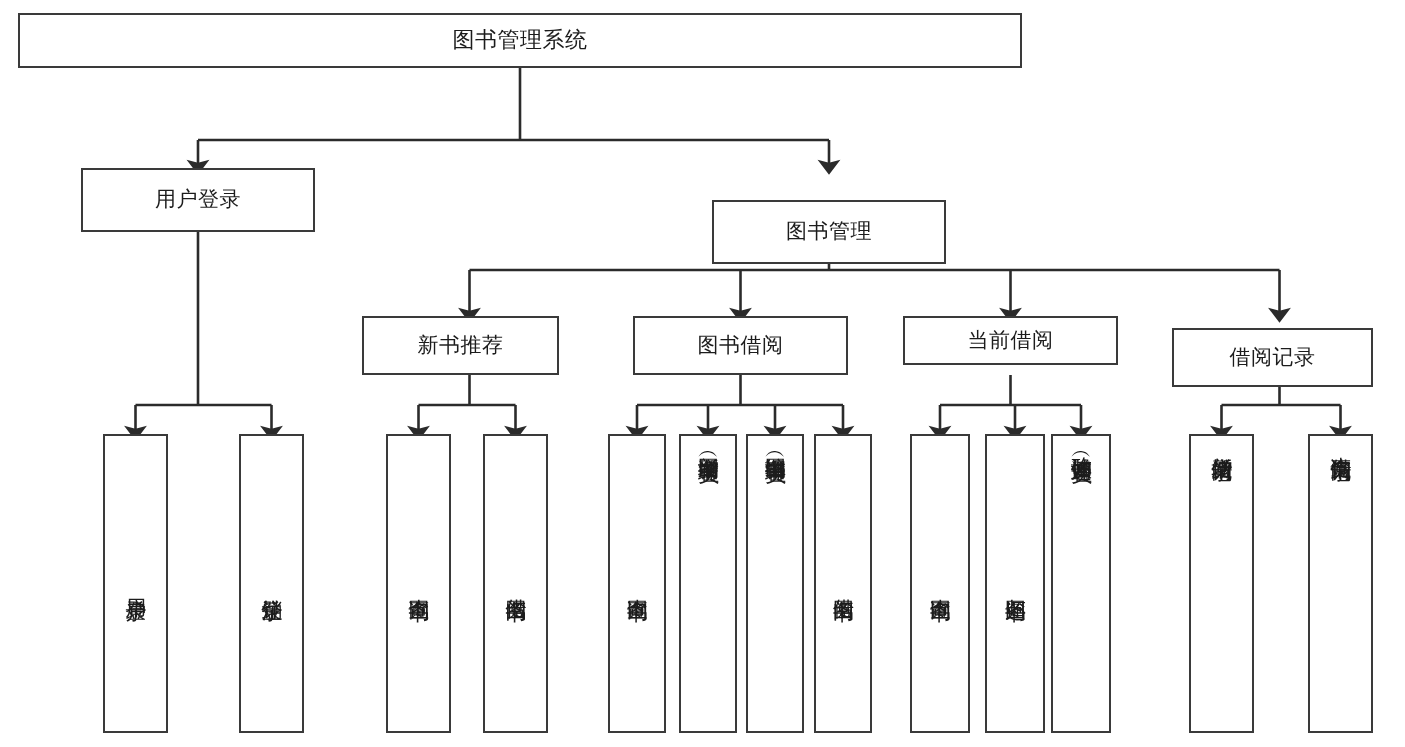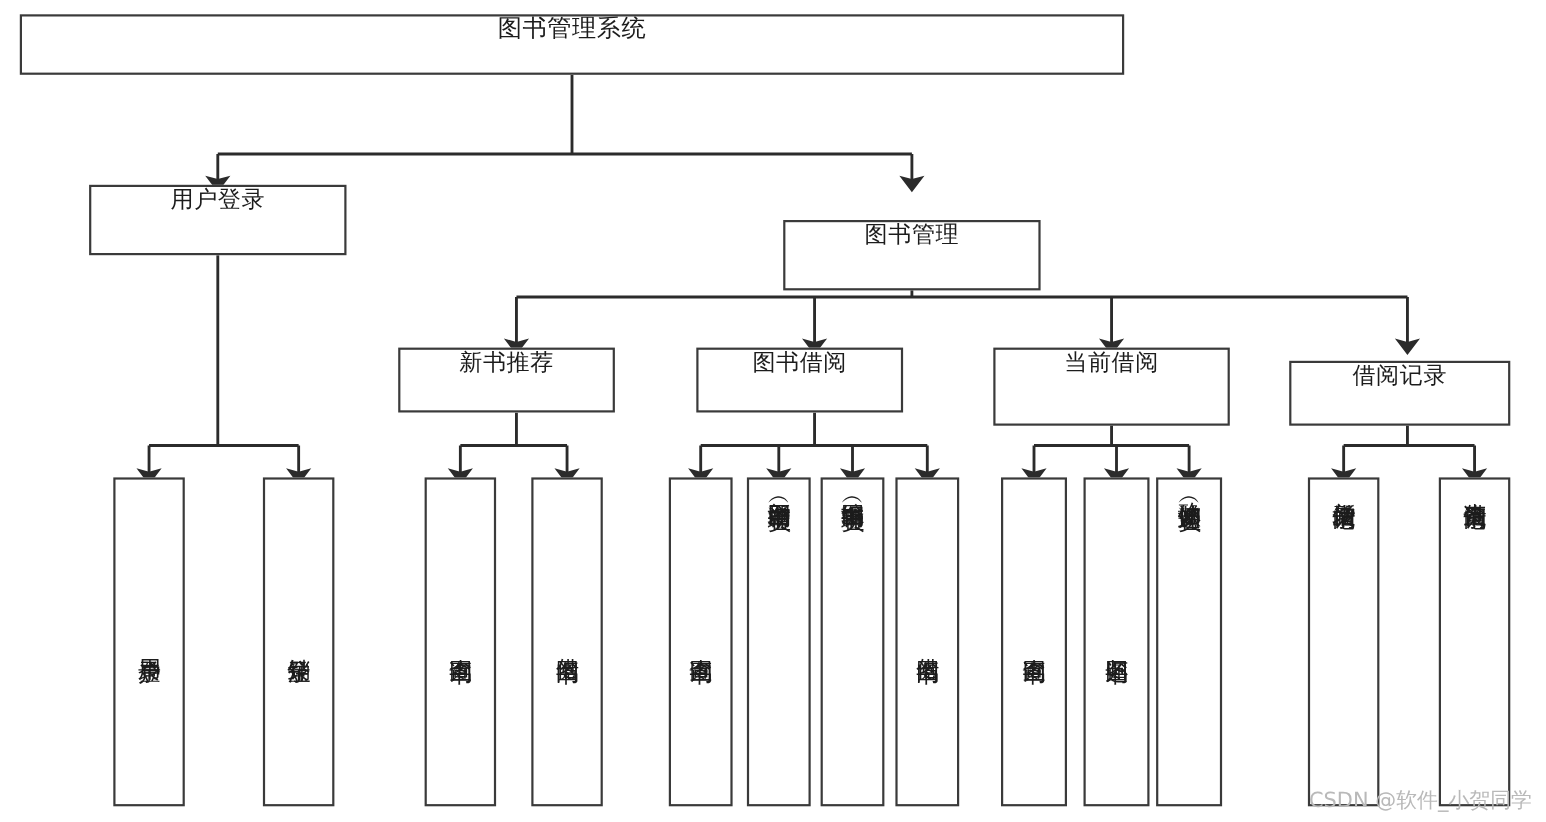--- a/index.html
+++ b/index.html
@@ -27,20 +27,21 @@
     width: 1405px;
     height: 747px;
     pointer-events: none;
   }
   .node-box {
     position: absolute;
     box-sizing: border-box;
     background: #ffffff;
     border: 2px solid #3a3a3a;
     display: flex;
+    align-items: center;
     justify-content: center;
     overflow: hidden;
   }
   .node-box.horizontal .node-label {
     font-size: 21px;
     line-height: 1.1;
     color: #1c1c1c;
     white-space: nowrap;
     letter-spacing: 0.5px;
   }
@@ -126,24 +127,24 @@
       </div>
       <div class="node-box horizontal" style="left: 81px; top: 168px; width: 234px; height: 64px;">
         <span class="node-label">用户登录</span>
       </div>
       <div class="node-box horizontal" style="left: 712px; top: 168px; width: 234px; height: 64px; margin-top: 32px;">
         <span class="node-label">图书管理</span>
       </div>
       <div class="node-box horizontal" style="left: 362px; top: 316px; width: 197px; height: 59px;">
         <span class="node-label">新书推荐</span>
       </div>
-      <div class="node-box horizontal" style="left: 633px; top: 316px; width: 188px; height: 59px;">
+      <div class="node-box horizontal" style="left: 633px; top: 316px; width: 215px; height: 59px;">
         <span class="node-label">图书借阅</span>
       </div>
-      <div class="node-box horizontal" style="left: 903px; top: 316px; width: 215px; height: 71px;">
+      <div class="node-box horizontal" style="left: 903px; top: 316px; width: 215px; height: 49px;">
         <span class="node-label">当前借阅</span>
       </div>
       <div class="node-box horizontal" style="left: 1172px; top: 316px; width: 201px; height: 59px; margin-top: 12px;">
         <span class="node-label">借阅记录</span>
       </div>
       <div class="node-box vertical align-middle" style="left: 103px; top: 434px; width: 65px; height: 299px;">
         <span class="node-label">用户登录</span>
       </div>
       <div class="node-box vertical align-middle" style="left: 239px; top: 434px; width: 65px; height: 299px;">
         <span class="node-label">注销登录</span>
@@ -175,14 +176,13 @@
       <div class="node-box vertical" style="left: 1051px; top: 434px; width: 60px; height: 299px;">
         <span class="node-label">确认归还（管理员）</span>
       </div>
       <div class="node-box vertical" style="left: 1189px; top: 434px; width: 65px; height: 299px;">
         <span class="node-label">新增借阅记录</span>
       </div>
       <div class="node-box vertical" style="left: 1308px; top: 434px; width: 65px; height: 299px;">
         <span class="node-label">查询借阅记录</span>
       </div>
     </div>
-  <div class="watermark" style="left: 1190px; top: 715px;">CSDN @软件_小贺同学</div>
 </div>
 
 </body></html>

